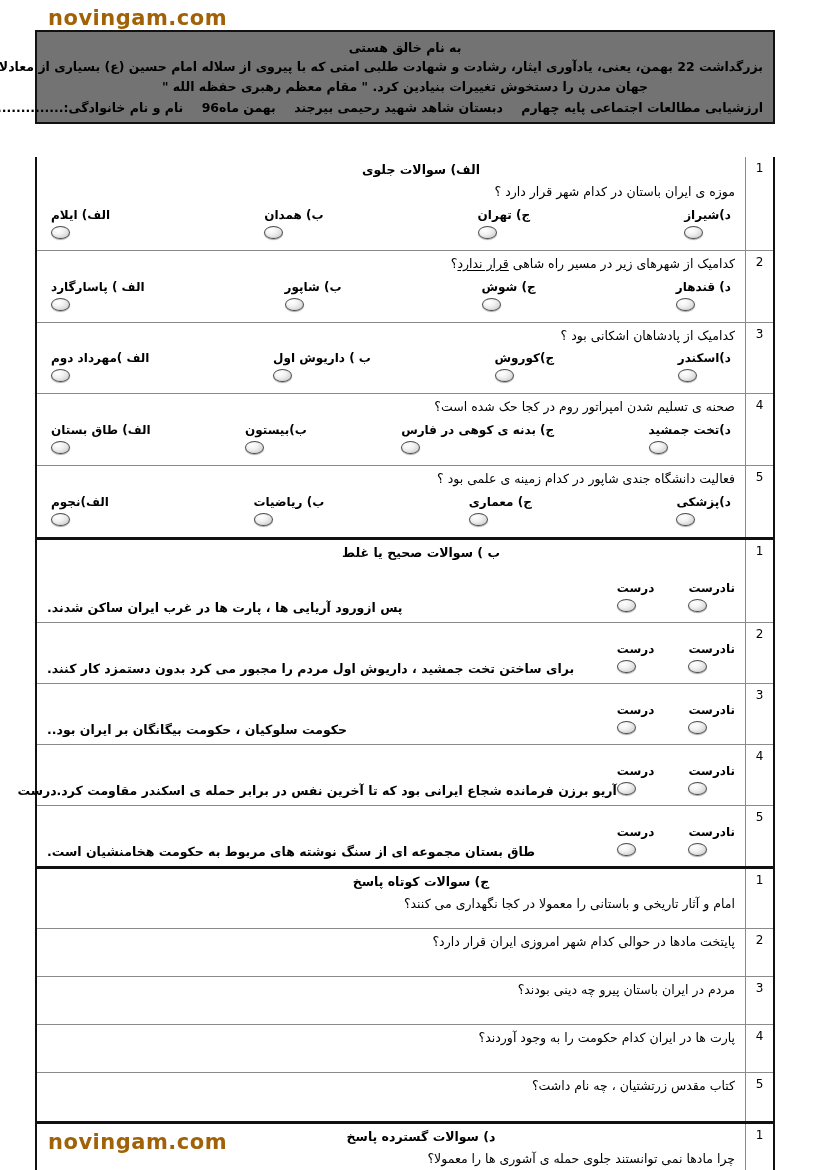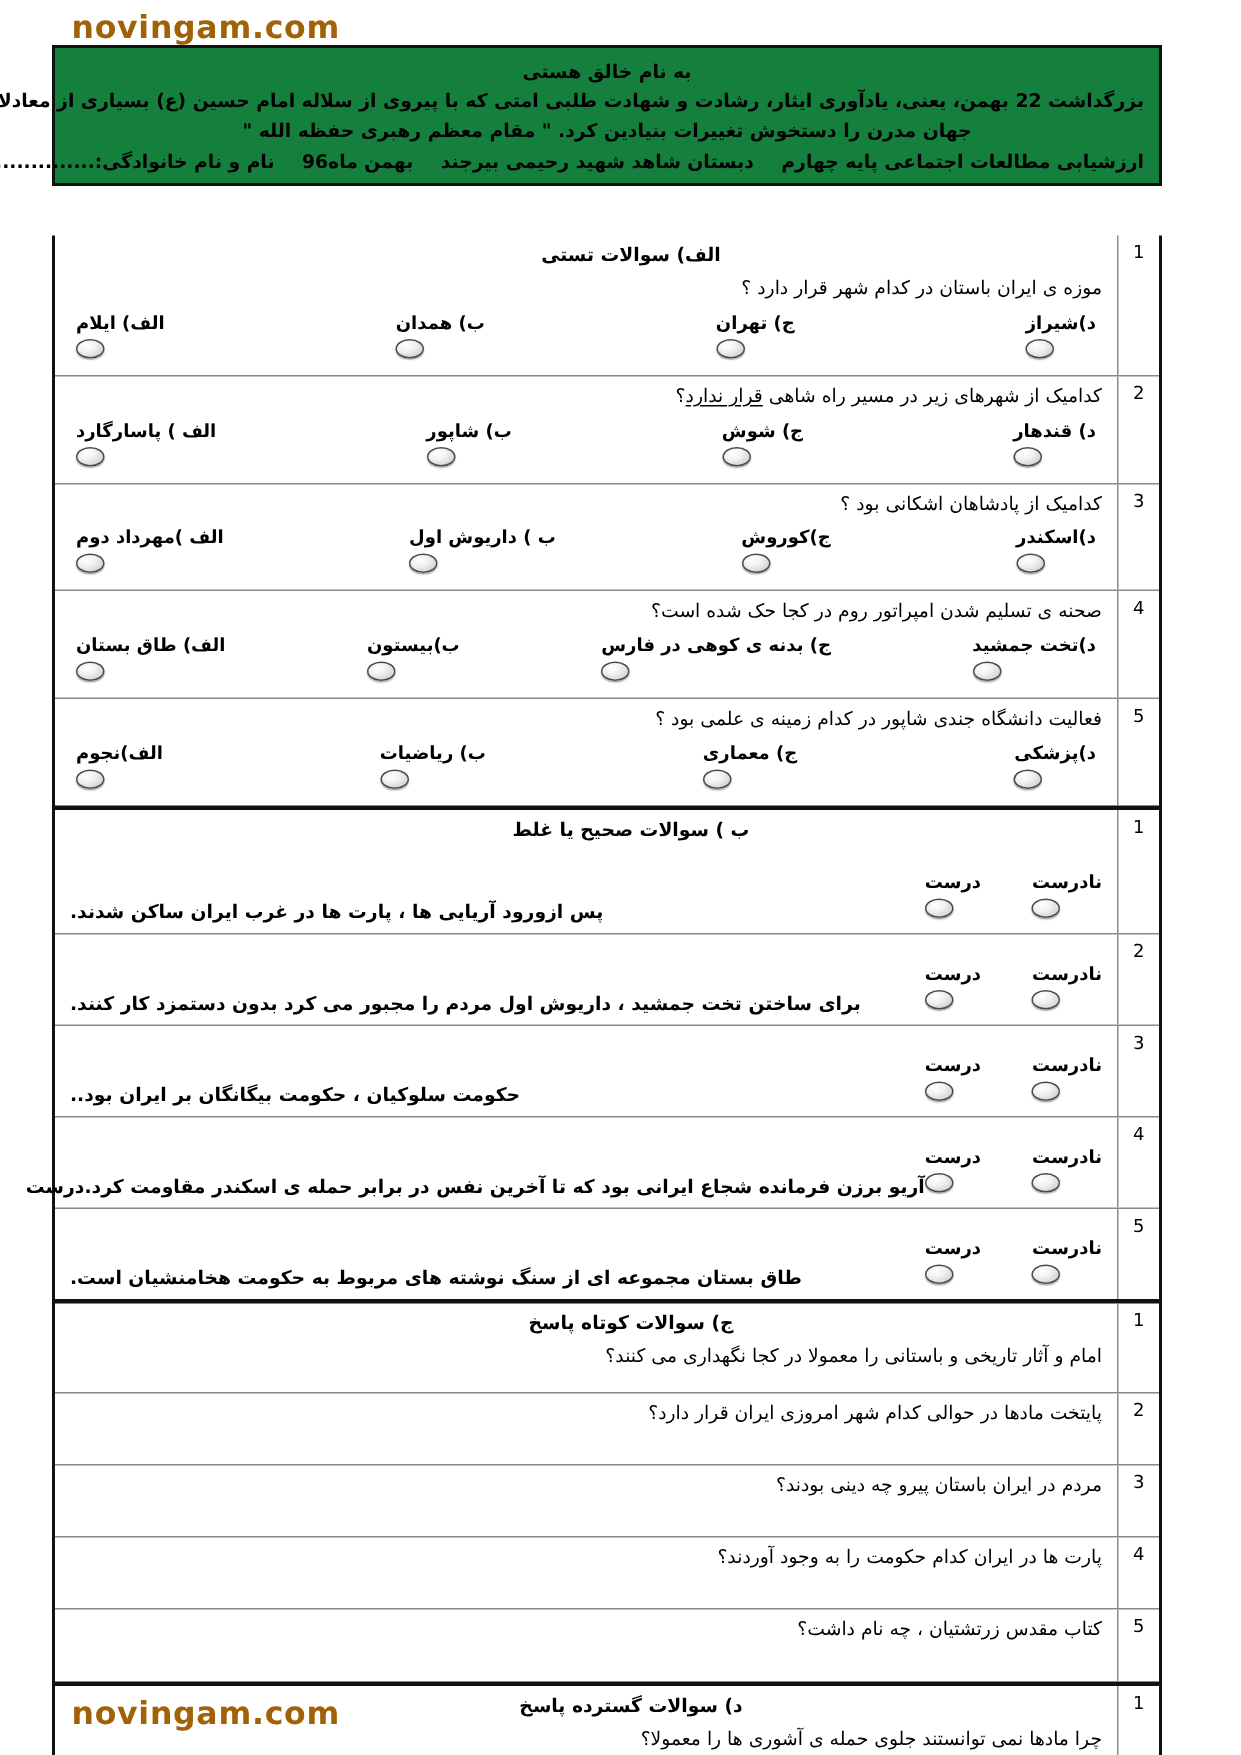--- a/index.html
+++ b/index.html
@@ -32,21 +32,21 @@
   .brand-top { top: 6px; }
   .brand-bottom { top: 1130px; }
 
   
   .header-banner {
     position: absolute;
     left: 35px;
     top: 30px;
     width: 740px;
     box-sizing: border-box;
-    background: #15803d;
+    background: #737373;
     border: 2px solid #111111;
     padding: 6px 10px 4px 10px;
     direction: rtl;
   }
   .hdr-line {
     color: #000000;
     font-weight: 700;
     line-height: 1.55;
     white-space: nowrap;
   }
@@ -195,21 +195,21 @@
   </div>
 </div>
 
 <div class="exam">
 
   <div class="section">
 
     <div class="qrow tall-1">
       <div class="qnum">1</div>
       <div class="qbody">
-        <div class="sec-title">الف)  سوالات تستی</div>
+        <div class="sec-title">الف)  سوالات جلوی</div>
         <div class="qtext">موزه ی ایران باستان در کدام شهر قرار دارد ؟</div>
         <div class="opts">
           <div class="opt">
               <span class="opt-label">د)شیراز</span>
               <span class="bubble"></span>
             </div>
           <div class="opt">
               <span class="opt-label">ج) تهران</span>
               <span class="bubble"></span>
             </div>

